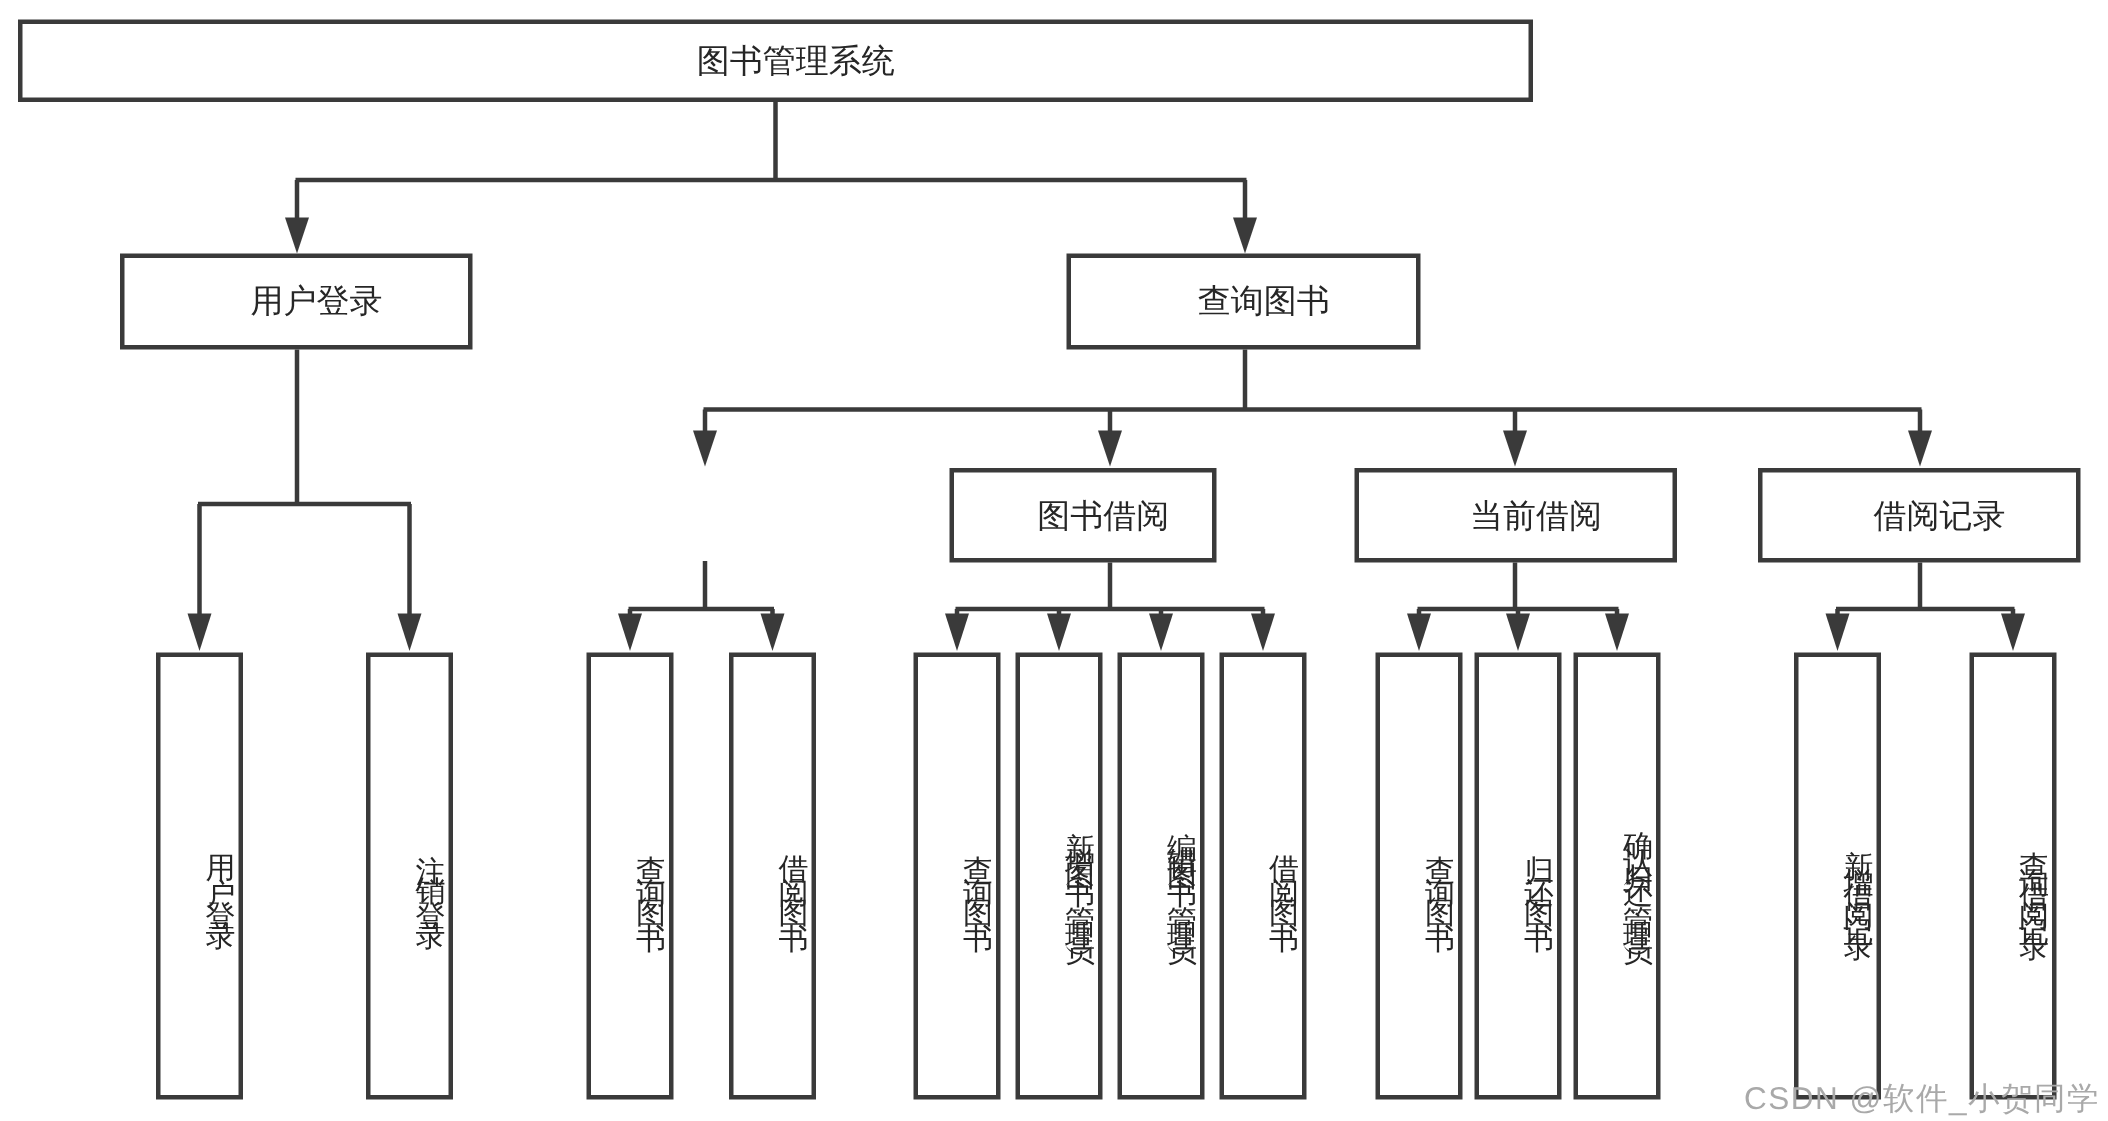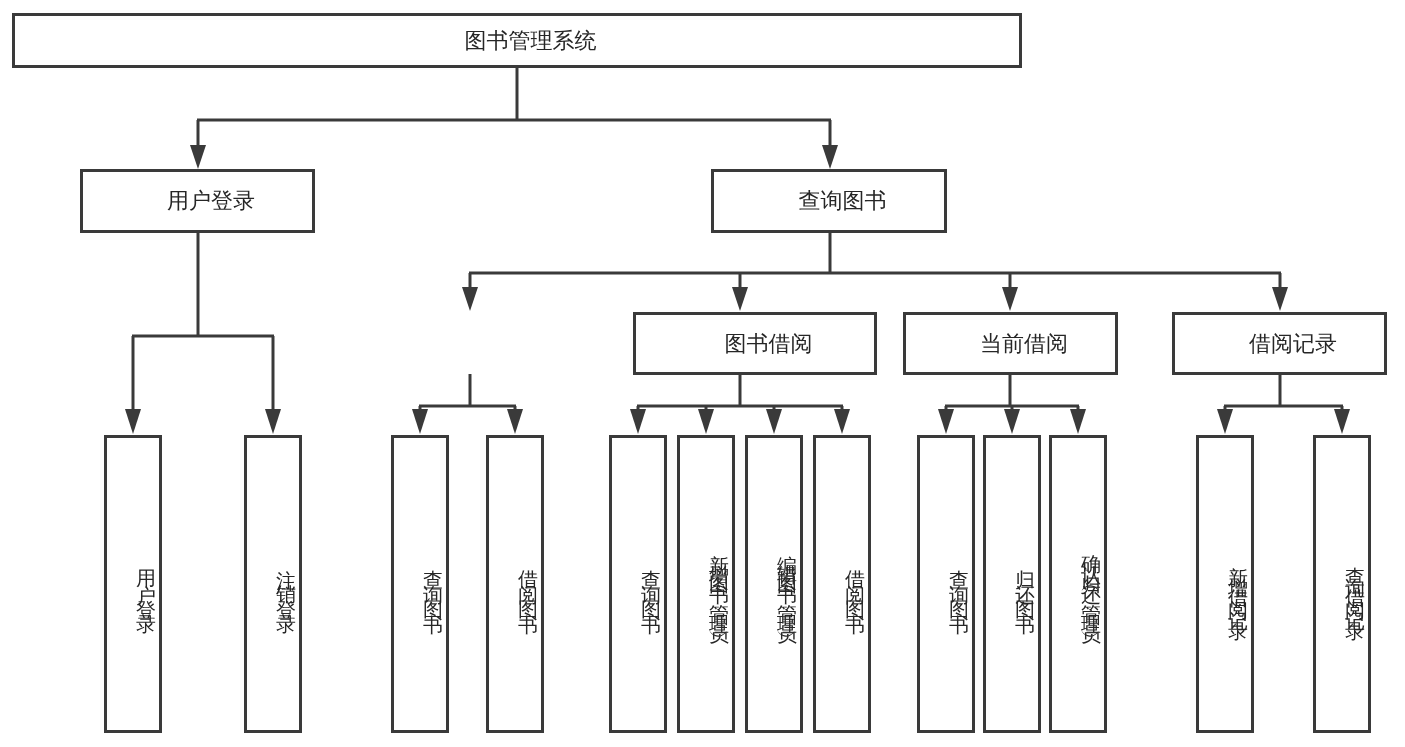--- a/index.html
+++ b/index.html
@@ -145,21 +145,21 @@
     <span>图书管理系统</span>
   </div>
 
   <div class="box" style="left:80px;top:169px;width:235px;height:64px">
     <span>用户登录</span>
   </div>
   <div class="box" style="left:711px;top:169px;width:236px;height:64px">
     <span>查询图书</span>
   </div>
 
-  <div class="box" style="left:633px;top:312px;width:244px;height:63px">
+  <div class="box" style="left:633px;top:312px;width:178px;height:63px">
     <span>图书借阅</span>
   </div>
   <div class="box" style="left:903px;top:312px;width:215px;height:63px">
     <span>当前借阅</span>
   </div>
   <div class="box" style="left:1172px;top:312px;width:215px;height:63px">
     <span>借阅记录</span>
   </div>
 
   <div class="box leaf" style="left:104px">
@@ -199,14 +199,15 @@
     <span class="s9">确认归还（管理员）</span>
   </div>
 
   <div class="box leaf" style="left:1196px">
     <span class="s6">新增借阅记录</span>
   </div>
   <div class="box leaf" style="left:1313px">
     <span class="s6">查询借阅记录</span>
   </div>
 
+  <div class="watermark">CSDN @软件_小贺同学</div>
 
 </div>
 
 </body></html>

